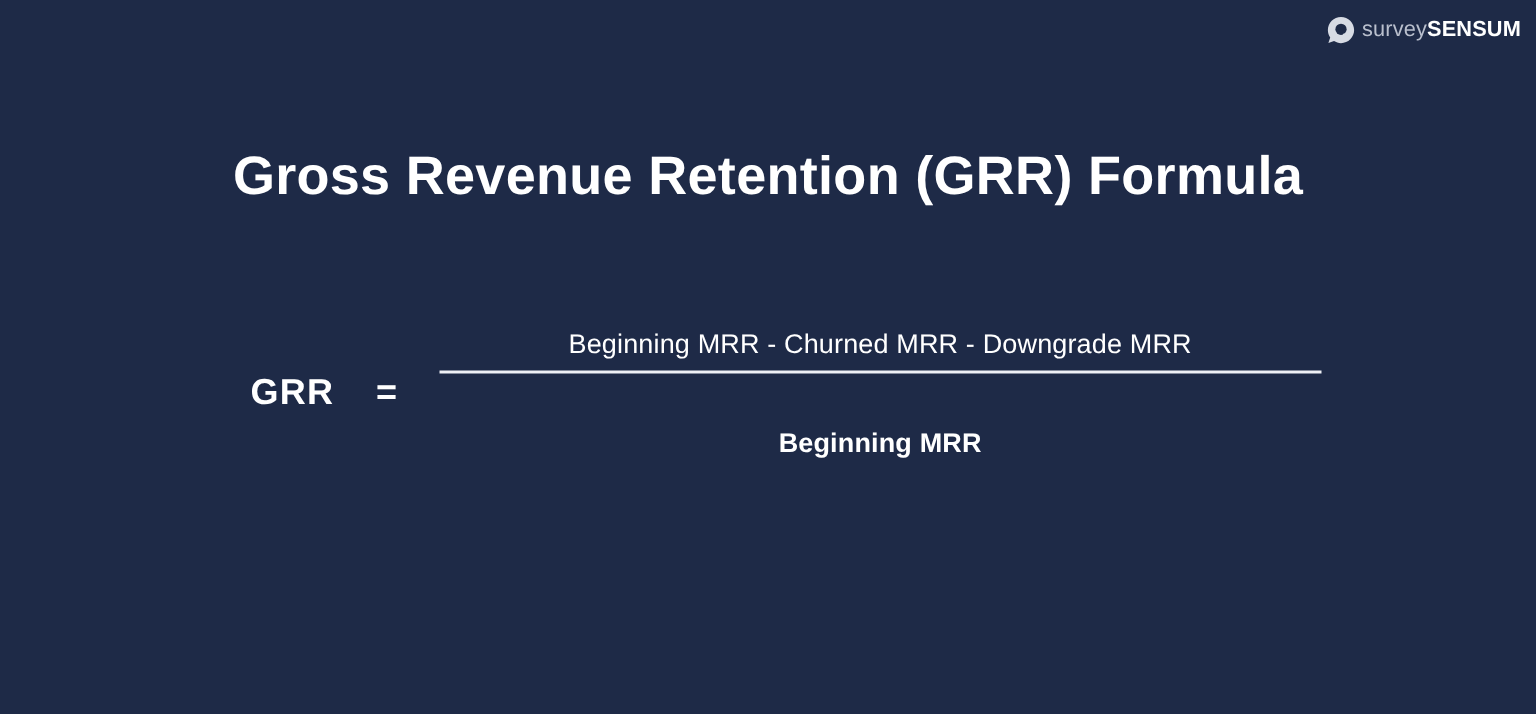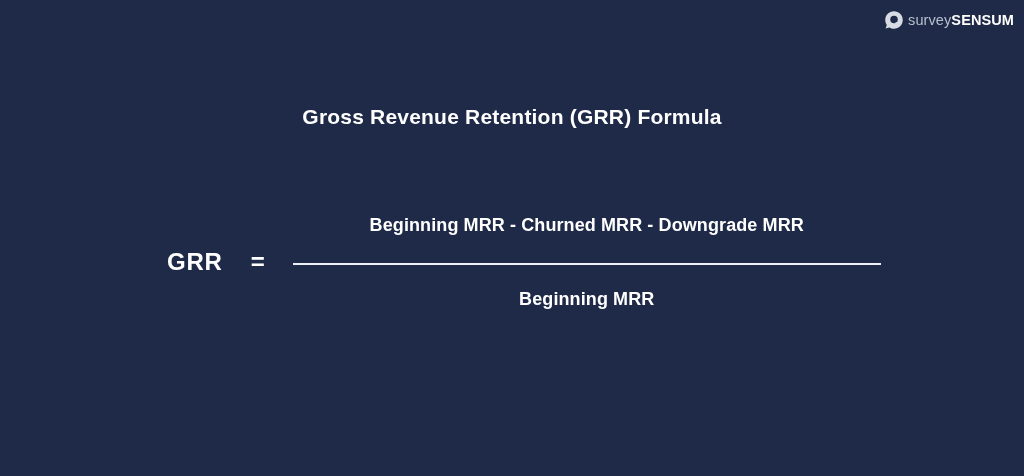--- a/index.html
+++ b/index.html
@@ -54,21 +54,21 @@
   }
 
   
   .title {
     position: absolute;
     left: 0;
     right: 0;
     top: 99px;
     text-align: center;
     color: #ffffff;
-    font-size: 21px;
+    font-size: 36px;
     font-weight: 700;
     letter-spacing: 0.2px;
     line-height: 36px;
     white-space: nowrap;
   }
 
   
   .formula {
     position: absolute;
     left: 155px;
@@ -95,39 +95,39 @@
   }
   .fraction {
     display: flex;
     flex-direction: column;
     align-items: center;
     width: 588px;
   }
   .numerator {
     color: #ffffff;
     font-size: 18px;
-    font-weight: 700;
+    font-weight: 400;
     letter-spacing: 0.1px;
     line-height: 1;
     white-space: nowrap;
-    padding-bottom: 29px;
+    padding-bottom: 9px;
   }
   .frac-bar {
     width: 588px;
     height: 2px;
     background: #eef0f5;
   }
   .denominator {
     color: #ffffff;
     font-size: 18px;
     font-weight: 700;
     letter-spacing: 0.1px;
     line-height: 1;
     white-space: nowrap;
-    padding-top: 25px;
+    padding-top: 37px;
   }
 </style>
 </head>
 <body>
 
 <div class="slide">
 
   <div class="brand">
     <svg class="brand-mark" viewBox="0 0 40 40" aria-hidden="true">
       <path d="M20 2.5 C29.7 2.5 37.5 10.3 37.5 20 C37.5 29.7 29.7 37.5 20 37.5 C16.6 37.5 13.4 36.5 10.7 34.8 L3.2 37.2 L5.6 29.9 C3.6 27.1 2.5 23.7 2.5 20 C2.5 10.3 10.3 2.5 20 2.5 Z" fill="#d7dbe4"></path>

